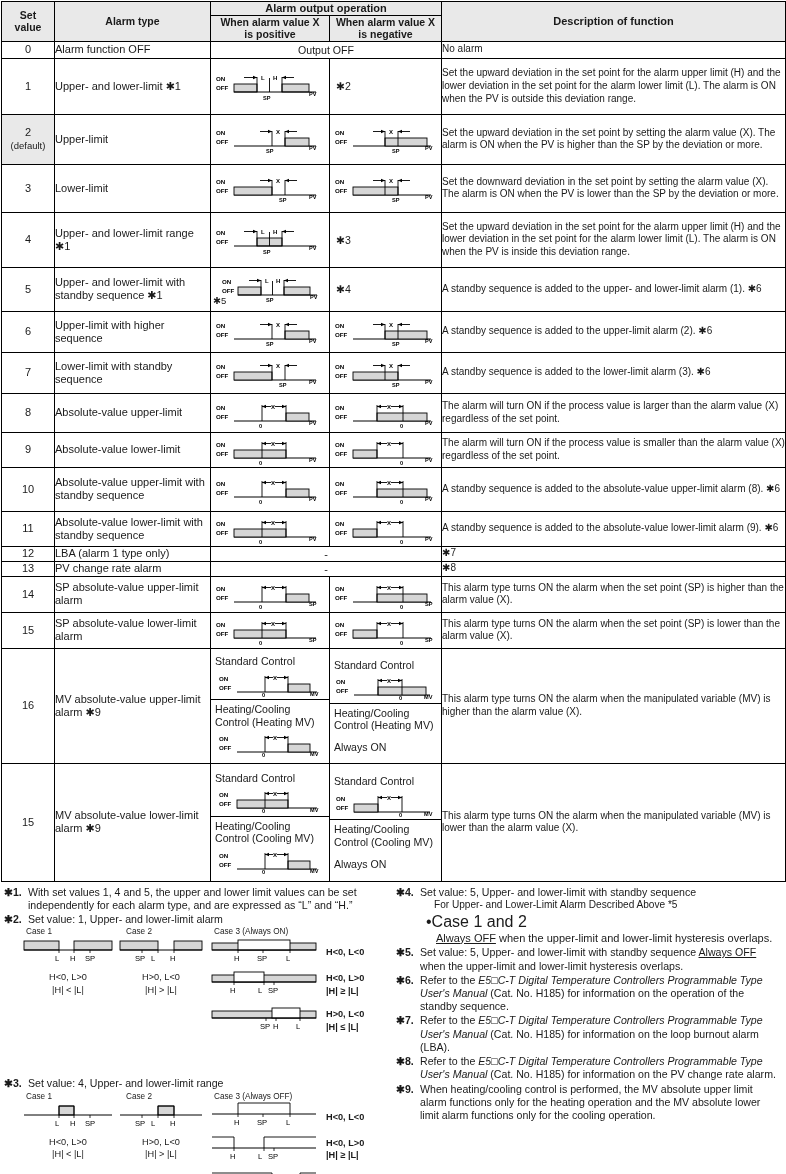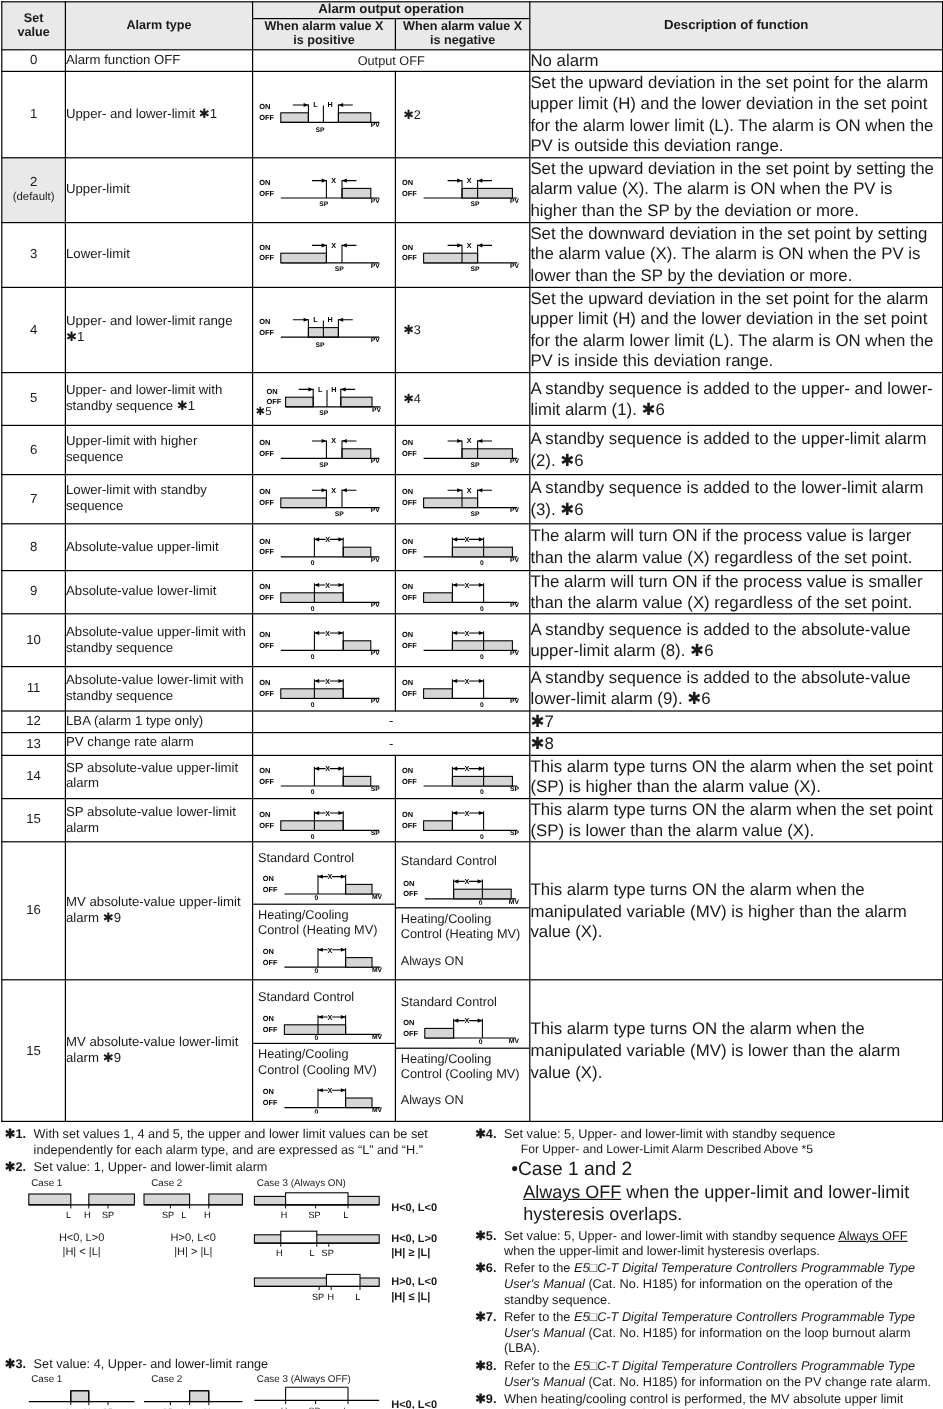--- a/index.html
+++ b/index.html
@@ -50,21 +50,21 @@
     line-height: 1.15;
   }
   td.setval.shaded { background: #e9e9e9; }
   td.atype {
     padding: 3px 5px;
     font-size: 11px;
     line-height: 1.2;
   }
   td.desc {
     padding: 3px 5px;
-    font-size: 14px;
+    font-size: 10px;
     line-height: 1.26;
   }
   td.diag { text-align: center; position: relative; padding: 2px 0; }
   td.ctr  { text-align: center; font-size: 10.6px; }
   td.dash { text-align: center; font-size: 11px; }
 
   
   .wf { display: block; margin: 0 auto; }
   .star5 {
     position: absolute;
@@ -994,21 +994,21 @@
     </div>
 
     <div class="notes-col">
 
       <div class="note">
         <span class="num">✱4.</span>
         <span class="body">
           <span>Set value: 5, Upper- and lower-limit with standby sequence</span>
           <span class="sub-ind" style="font-size:10.1px">For Upper- and Lower-Limit Alarm Described Above *5</span>
           <span class="bullet" style="font-size:16px">Case 1 and 2</span>
-          <span class="b2" style="font-size:15px"><span class="u">Always OFF</span><span> when the upper-limit and lower-limit hysteresis overlaps.</span></span>
+          <span class="b2" style="font-size:11px"><span class="u">Always OFF</span><span> when the upper-limit and lower-limit hysteresis overlaps.</span></span>
         </span>
       </div>
 
       <div class="note">
         <span class="num">✱5.</span>
         <span class="body">
           <span>Set value: 5, Upper- and lower-limit with standby sequence</span>
           <span class="u">Always OFF</span><span> when the upper-limit and lower-limit hysteresis overlaps.</span>
         </span>
       </div>

